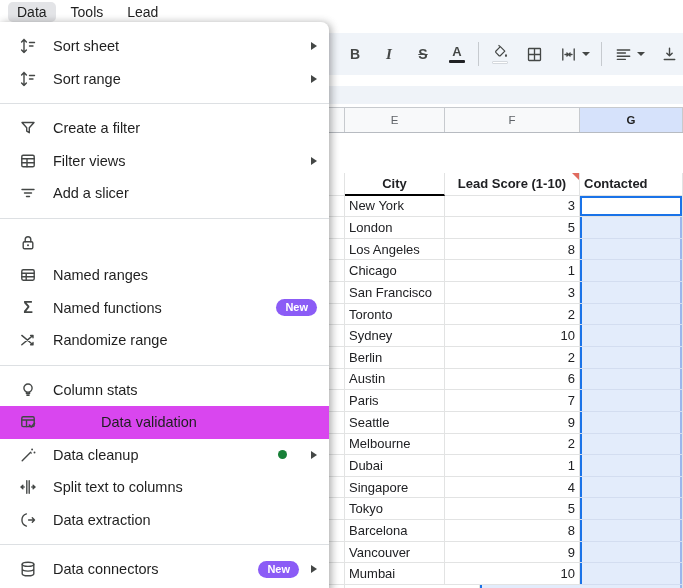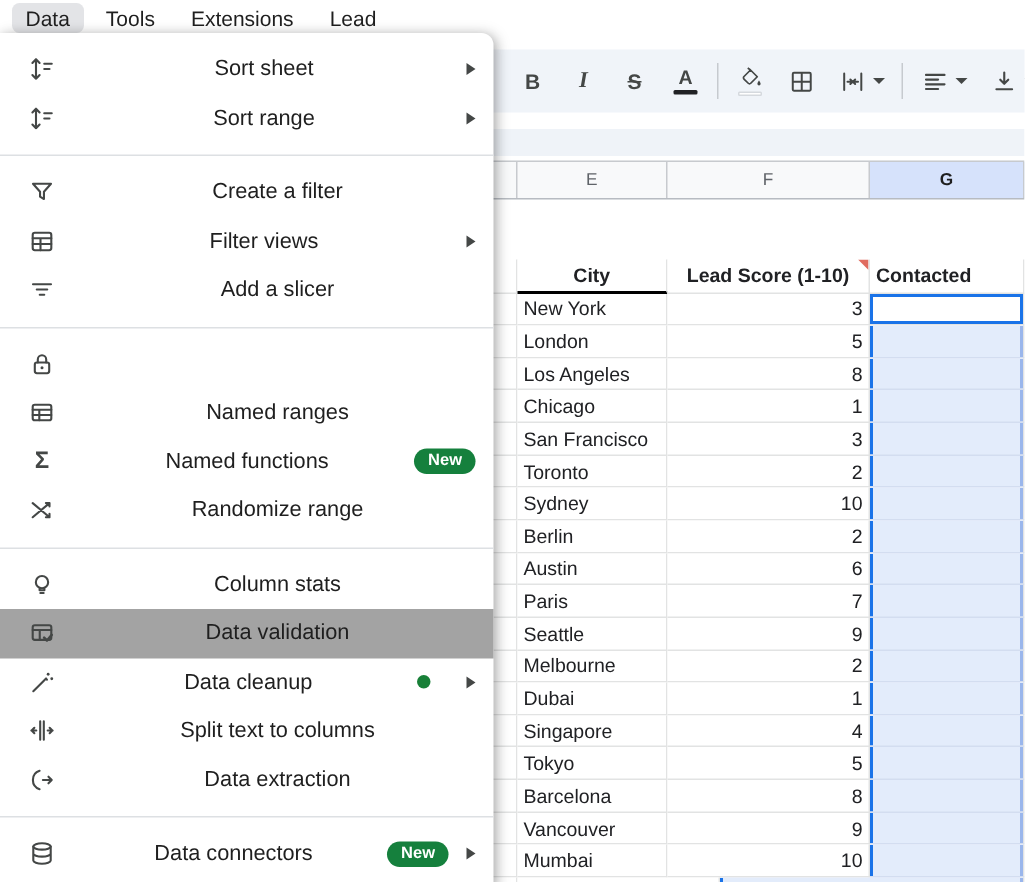--- a/index.html
+++ b/index.html
@@ -64,42 +64,41 @@
   .cell.sel { background:#e3ecfb;
     box-shadow: inset 2px 0 0 #1a73e8, inset -2px 0 0 #9ab6ec;
     border-bottom:1px solid #d3ddf0; }
   .cell.active-cell { background:#fff; box-shadow: inset 0 0 0 2px #1a73e8; }
 
   
   .menu-panel { position:absolute; top:22px; left:0; width:329px; height:570px;
     background:#fff; z-index:20; padding-top:8px; border-radius:0 8px 0 0;
     box-shadow: 1px 2px 8px rgba(0,0,0,.28), 3px 0 10px rgba(0,0,0,.12); }
   .menu-item { height:32.5px; display:flex; align-items:center; padding:0 12px 0 18px;
-    font-size:14.5px; color:#1f1f1f; cursor:default;text-align:center; }
-  .menu-item.hl { background:#a3a3a3; }
+    font-size:14.5px; color:#1f1f1f; cursor:default; }
+  .menu-item.hl { background:#d946ef;gap:48px; }
   .mi-icon { width:20px; height:20px; margin-right:15px; flex:none;
     display:flex; align-items:center; justify-content:center; }
   .mi-icon .glyph { font-size:16px; font-weight:600; color:#444746; line-height:1; }
   .mi-label { flex:1; }
   .mi-trail { display:flex; align-items:center; }
-  .badge { background:#15803d; color:#fff; font-size:11px; font-weight:bold;
+  .badge { background:#8b5cf6; color:#fff; font-size:11px; font-weight:bold;
     padding:3px 9px; border-radius:10px; line-height:1; }
   .green-dot { width:9px; height:9px; border-radius:50%; background:#188038; margin-right:12px; }
   .subarrow { width:0; height:0; border-top:4.5px solid transparent; border-bottom:4.5px solid transparent;
     border-left:6px solid #444746; margin-left:12px; }
   .badge + .subarrow { margin-left:12px; }
   .menu-sep { border-top:1px solid #dde0e3; margin:8px 0; }
 </style>
 </head>
 <body>
 
 <div class="menubar">
   <span class="mb-item active">Data</span>
   <span class="mb-item">Tools</span>
-  <span class="mb-item">Extensions</span>
   <span class="mb-item">Lead</span>
 </div>
 
 <div class="toolbar-pill">
   <div class="tb-btn">
     <span class="tb-glyph">B</span>
   </div>
   <div class="tb-btn">
     <span class="tb-glyph italic">I</span>
   </div>

